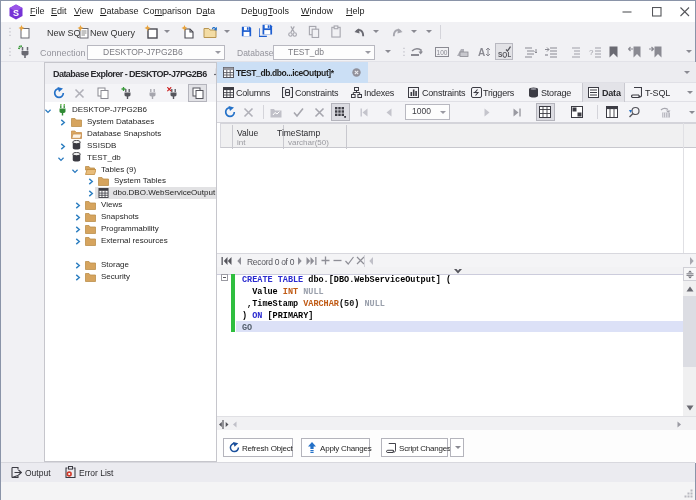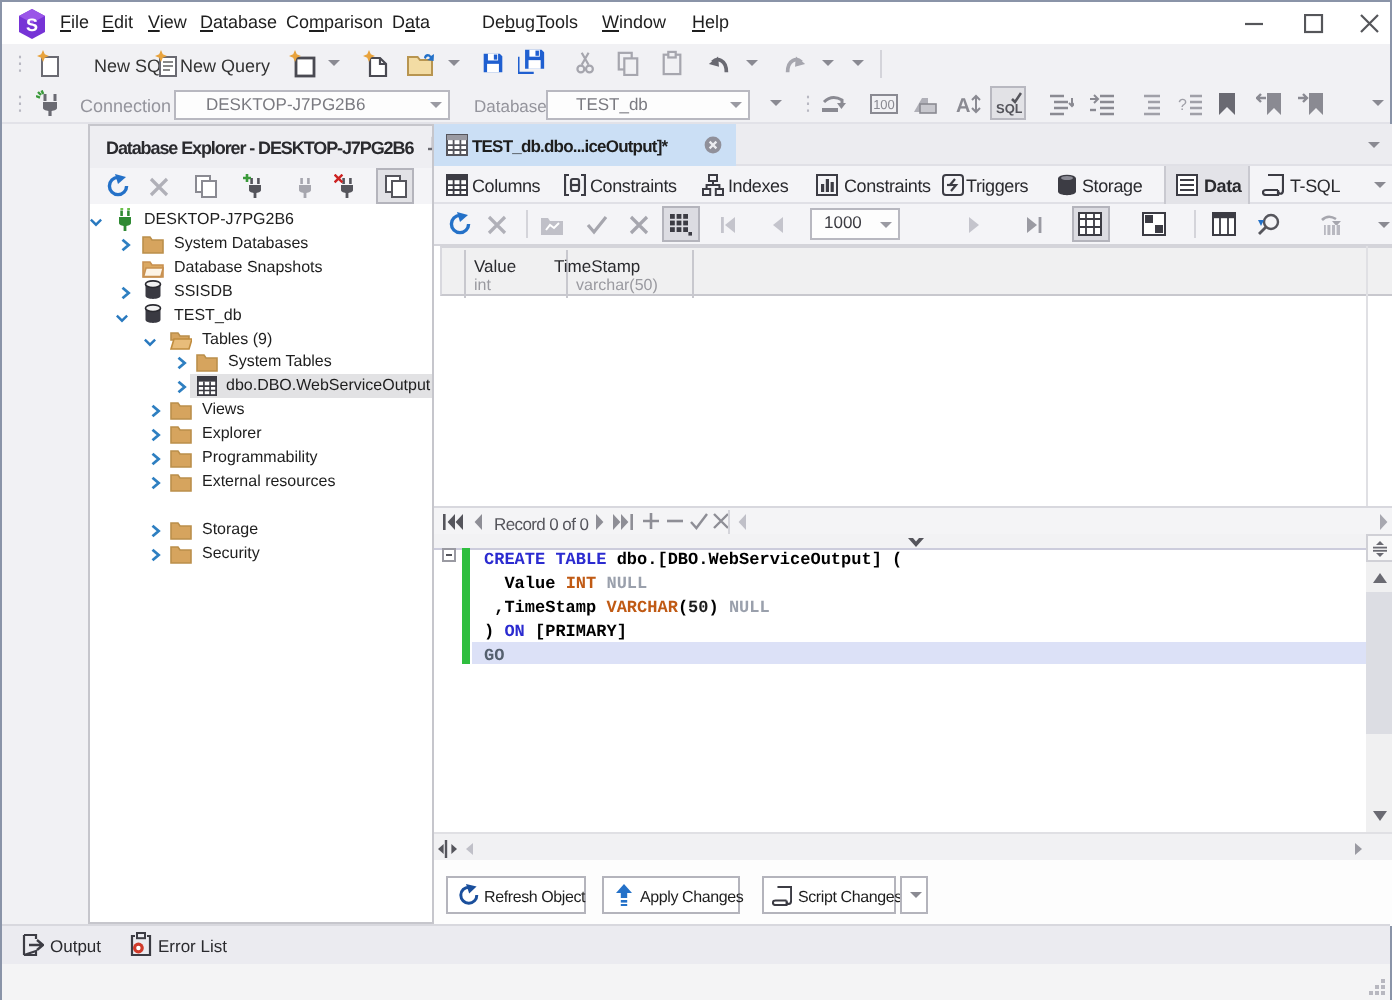--- a/index.html
+++ b/index.html
@@ -397,21 +397,21 @@
             </svg>
         <span class="t" style="left:59px;">Views</span>
       </div>
       <div class="trow" style="top:109.1px;">
         <svg class="arr-c" style="left:33px;" width="6" height="8" viewBox="0 0 6 8">
               <path d="M1 1 L4.5 4 L1 7" fill="none" stroke="#2e7fc1" stroke-width="1.6"></path>
             </svg>
         <svg class="fold" style="left:43px;" viewBox="0 0 11 10">
               <path d="M0.5 1.5 L4 1.5 L5 3 L10.5 3 L10.5 9.5 L0.5 9.5 Z" fill="#d6a45e" stroke="#bb8f4b" stroke-width="0.8"></path>
             </svg>
-        <span class="t" style="left:59px;">Explorer</span>
+        <span class="t" style="left:59px;">Snapshots</span>
       </div>
       <div class="trow" style="top:121px;">
         <svg class="arr-c" style="left:33px;" width="6" height="8" viewBox="0 0 6 8">
               <path d="M1 1 L4.5 4 L1 7" fill="none" stroke="#2e7fc1" stroke-width="1.6"></path>
             </svg>
         <svg class="fold" style="left:43px;" viewBox="0 0 11 10">
               <path d="M0.5 1.5 L4 1.5 L5 3 L10.5 3 L10.5 9.5 L0.5 9.5 Z" fill="#d6a45e" stroke="#bb8f4b" stroke-width="0.8"></path>
             </svg>
         <span class="t" style="left:59px;">Programmability</span>
       </div>

